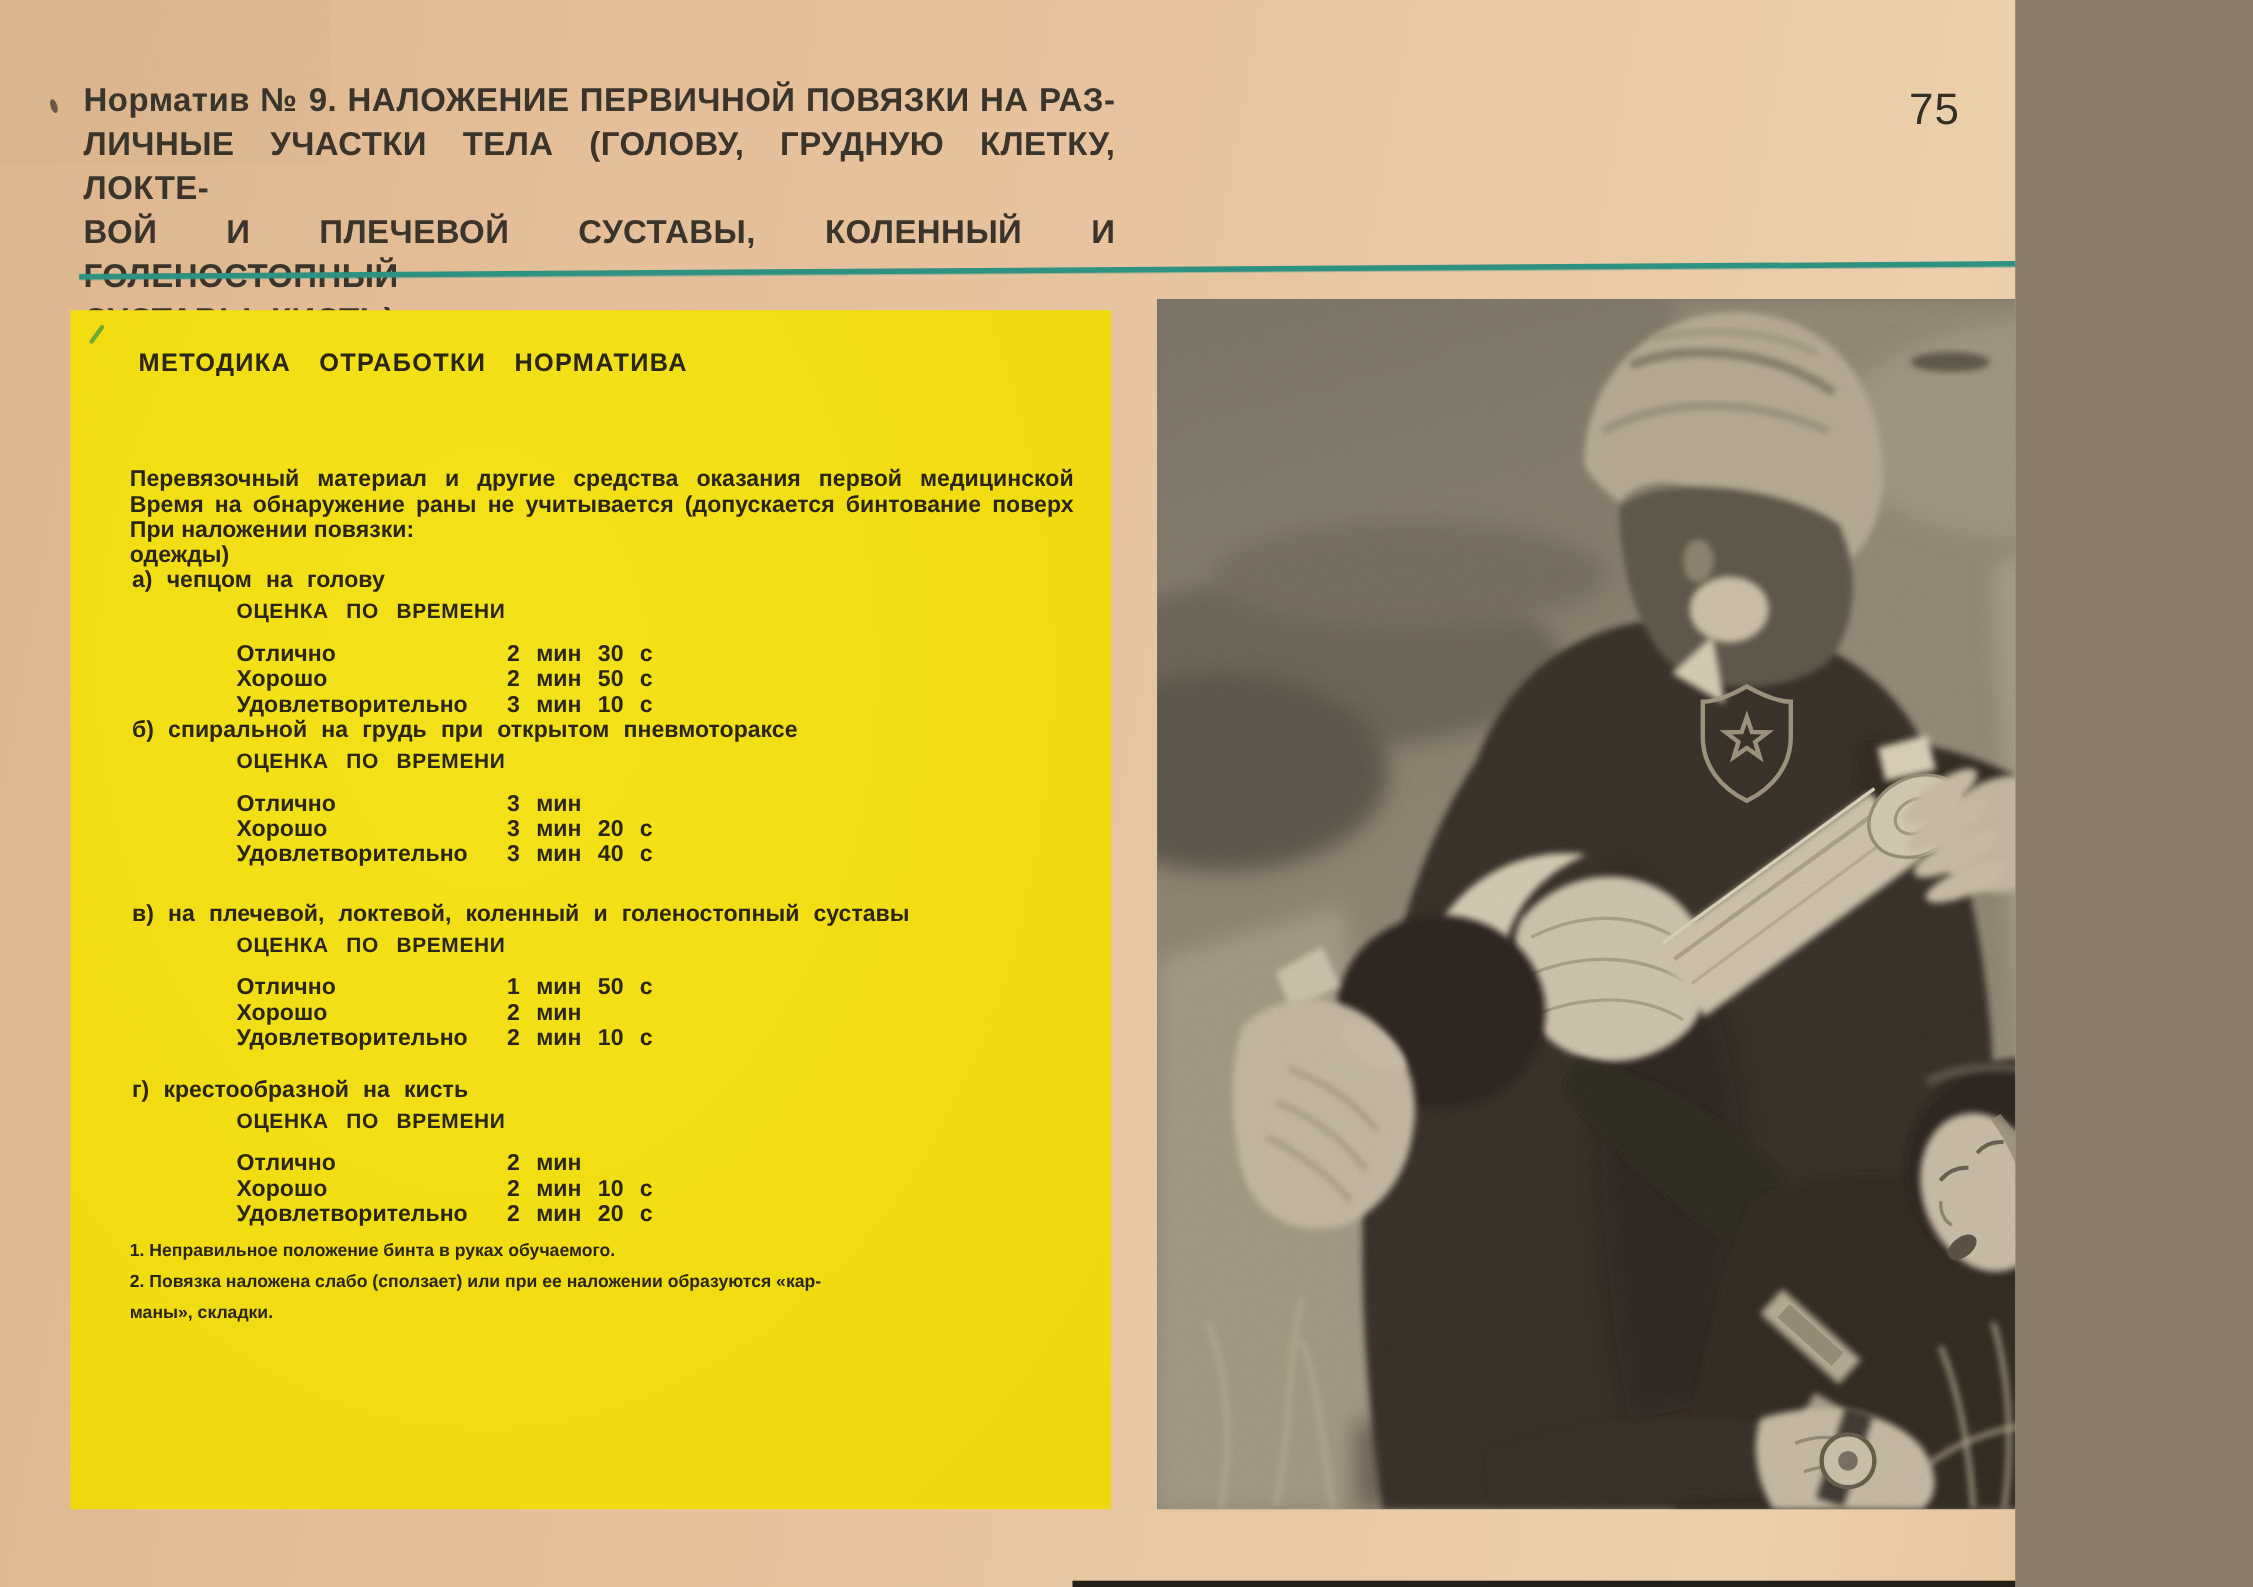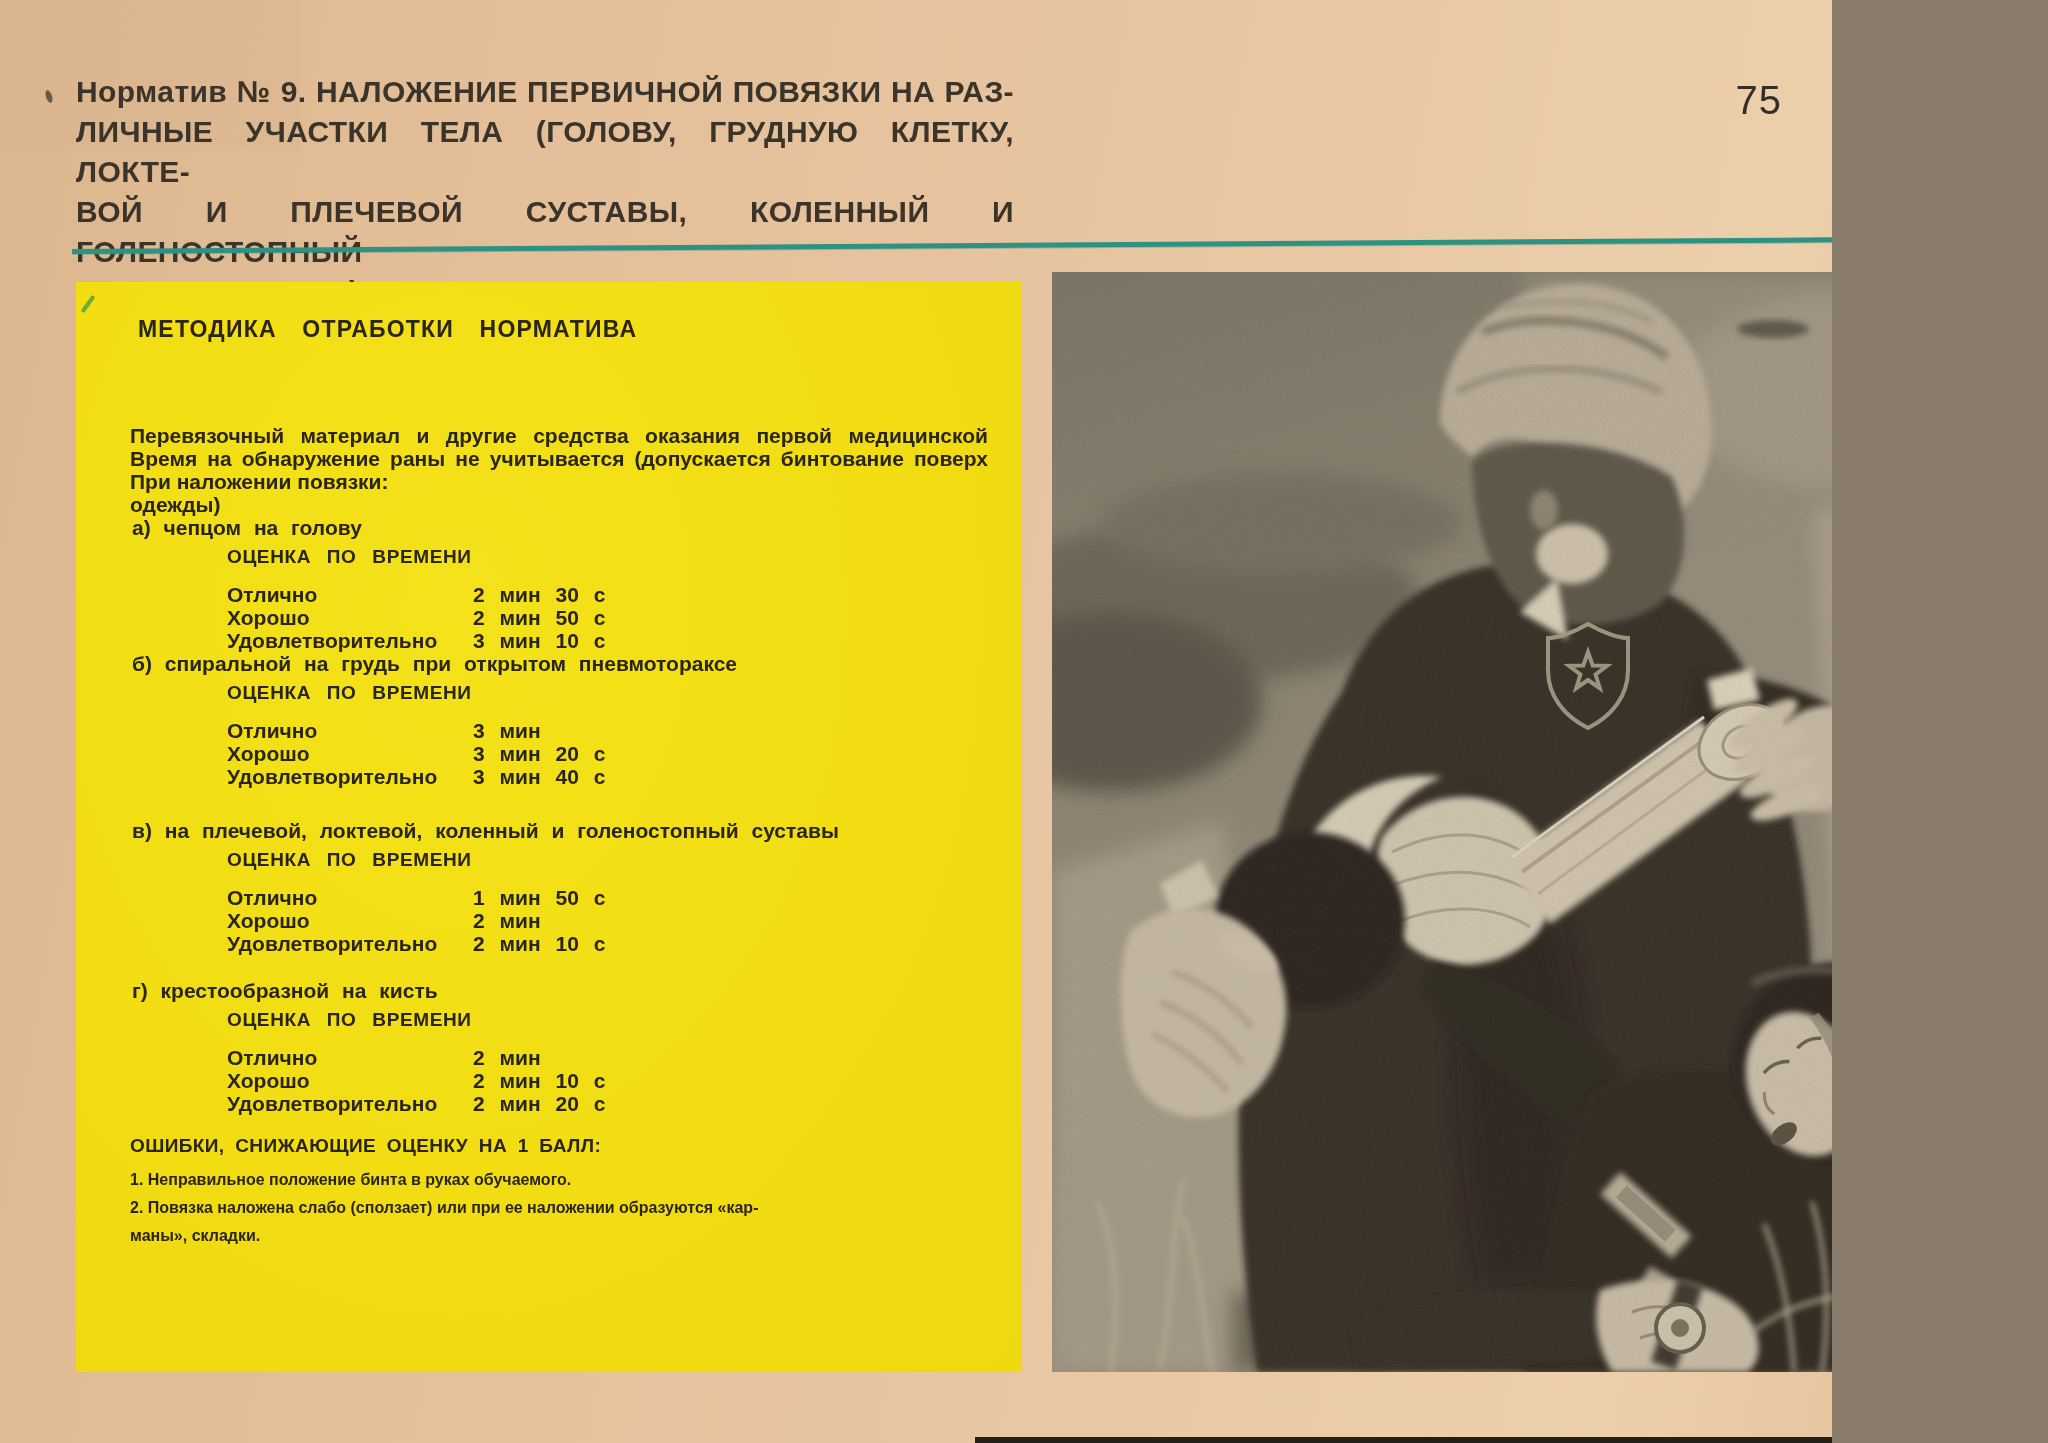--- a/index.html
+++ b/index.html
@@ -22,21 +22,21 @@
     color:#342f26;font-size:40px;font-weight:400;letter-spacing:1px;
   }
   .divider{
     position:absolute;left:72px;top:249px;width:1924px;height:5px;
     background:#2e9181;transform:rotate(-0.38deg);transform-origin:left center;
     box-shadow:0 1px 0 rgba(46,145,129,.35);
   }
 
   
   .panel{
-    position:absolute;left:76px;top:282px;width:946px;height:1090px;overflow:hidden;
+    position:absolute;left:64px;top:282px;width:946px;height:1090px;overflow:hidden;
     background:radial-gradient(ellipse at 40% 30%, #f4e21a 0%, #f1dd12 55%, #eed80e 100%);
     color:#2b2516;box-sizing:border-box;padding:0 34px 0 54px;font-weight:700;
   }
   .m-title{font-size:23px;margin:34px 0 0 8px;letter-spacing:1.2px;word-spacing:18px;line-height:26px;}
   .intro{margin-top:82px;font-size:21px;line-height:23px;}
   .intro .iline{text-align:left;}
   .intro .iline.fill{text-align:justify;text-align-last:justify;}
   .sec-label{font-size:21px;line-height:23px;margin-left:2px;word-spacing:7px;}
   .eval{font-size:19px;line-height:23px;margin:6px 0 0 97px;letter-spacing:.6px;word-spacing:10px;}
   .rows{margin-top:15px;}
@@ -158,21 +158,20 @@
       <div class="grade-row">
         <span class="grade">Хорошо</span>
         <span class="time">2 мин 10 с</span>
       </div>
       <div class="grade-row">
         <span class="grade">Удовлетворительно</span>
         <span class="time">2 мин 20 с</span>
       </div>
     </div>
 
-    <div class="errors-title">ОШИБКИ, СНИЖАЮЩИЕ ОЦЕНКУ НА 1 БАЛЛ:</div>
     <div class="error-lines">
       <div>1. Неправильное положение бинта в руках обучаемого.</div>
       <div>2. Повязка наложена слабо (сползает) или при ее наложении образуются «кар-</div>
       <div>маны», складки.</div>
     </div>
   </div>
 
   <div class="mark-green"></div>
 
   <div class="photo" role="img" aria-label="Черно-белая фотография: обучаемый в тёмной куртке со значком-щитом бинтует руку пострадавшего, лежащего на траве">

